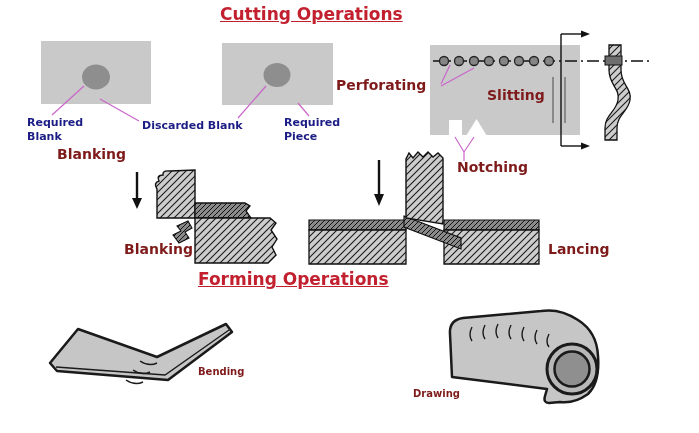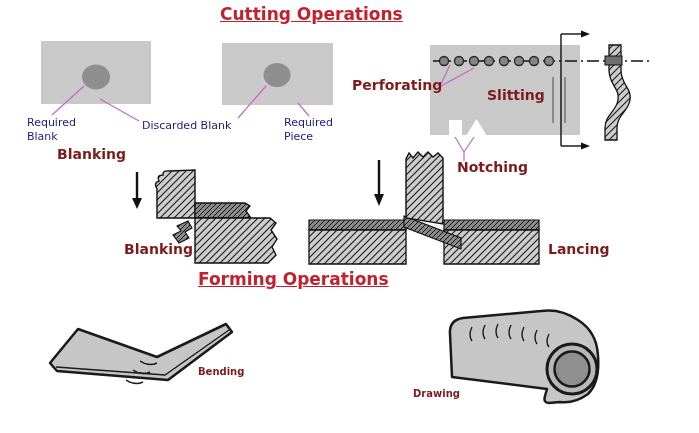--- a/index.html
+++ b/index.html
@@ -5,21 +5,21 @@
   html,body{margin:0;padding:0;background:#fff;}
   .canvas{
     position:relative;width:699px;height:433px;background:#fff;overflow:hidden;
     font-family:"DejaVu Sans","Liberation Sans",sans-serif;
   }
   .canvas svg{position:absolute;left:0;top:0;}
   .lbl{position:absolute;white-space:pre-line;line-height:1.2;}
   .title{font-weight:bold;font-size:17px;color:#c2202e;text-decoration:underline;letter-spacing:0px;}
   .op{font-weight:bold;font-size:14px;color:#7e1a1a;}
   .op-sm{font-weight:bold;font-size:10px;color:#7e1a1a;}
-  .callout{font-weight:normal;font-size:11px;color:#1c1c85;line-height:1.25;}
+  .callout{font-weight:bold;font-size:11px;color:#1c1c85;line-height:1.25;}
 </style>
 </head>
 <body>
 
 <div class="canvas">
 
   <svg width="699" height="433" viewBox="0 0 699 433">
     <defs>
       <pattern id="hL" patternUnits="userSpaceOnUse" width="7" height="7">
         <rect width="7" height="7" fill="#cdcdcd"></rect>
@@ -123,21 +123,21 @@
   <div class="lbl title" style="left:220px;top:4px;">Cutting Operations</div>
   <div class="lbl title" style="left:198px;top:269px;">Forming Operations</div>
 
   <div class="lbl callout" style="left:27px;top:116px;">Required
 Blank</div>
   <div class="lbl callout" style="left:142px;top:119px;">Discarded Blank</div>
   <div class="lbl callout" style="left:284px;top:116px;">Required
 Piece</div>
 
   <div class="lbl op" style="left:57px;top:146px;">Blanking</div>
-  <div class="lbl op" style="left:352px;top:77px;">Perforating</div>
+  <div class="lbl op" style="left:336px;top:77px;">Perforating</div>
   <div class="lbl op" style="left:487px;top:87px;">Slitting</div>
   <div class="lbl op" style="left:457px;top:159px;">Notching</div>
   <div class="lbl op" style="left:124px;top:241px;">Blanking</div>
   <div class="lbl op" style="left:548px;top:241px;">Lancing</div>
 
   <div class="lbl op-sm" style="left:198px;top:366px;">Bending</div>
   <div class="lbl op-sm" style="left:413px;top:388px;">Drawing</div>
 
 </div>
 

